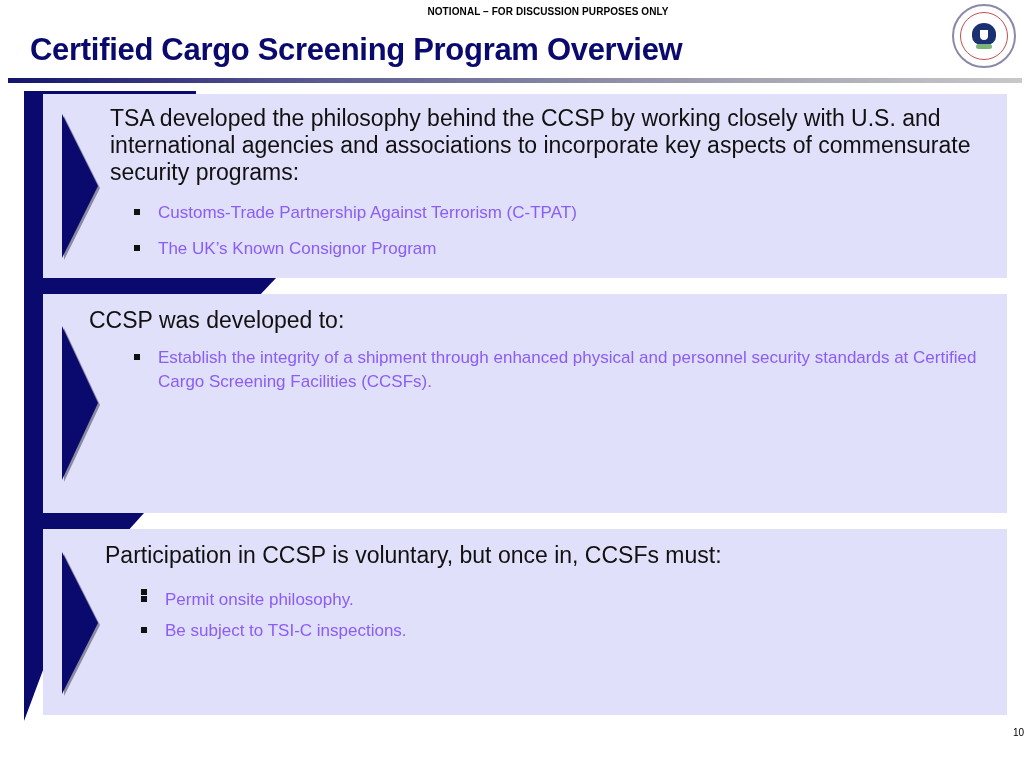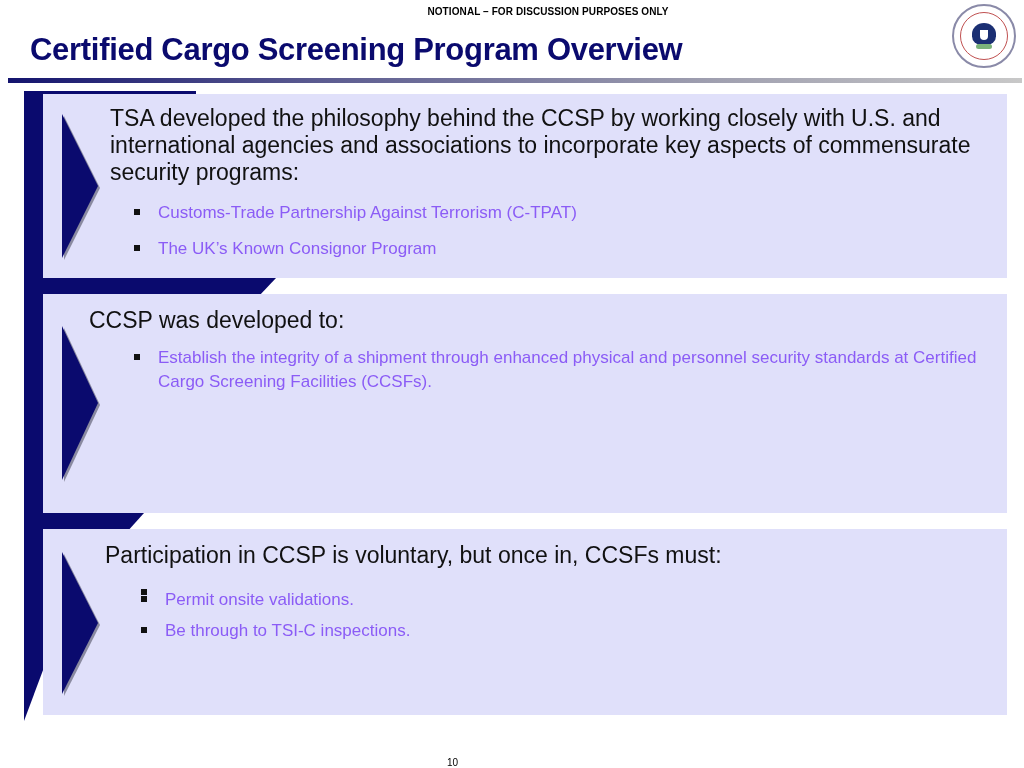--- a/index.html
+++ b/index.html
@@ -35,21 +35,21 @@
   .lead3 { top:542px; left:105px; width:880px; }
   ul.bul { position:absolute; margin:2px; padding:0; list-style:none; font-size:17px; color:#8b5cf6; }
   ul.bul li { position:relative; padding-left:26px; }
   ul.bul li .sq { position:absolute; left:2px; top:8px; width:6px; height:6px; background:#111; }
   .b1 { top:199px; left:130px; width:860px; }
   .b1 li { line-height:24px; margin-bottom:12px; }
   .b2 { top:344px; left:130px; width:860px; }
   .b2 li { line-height:24px; margin-bottom:12px; }
   .b3 { top:579px; left:137px; width:850px; }
   .b3 li { line-height:24px; margin-bottom:7px; }
-  .pagenum { position:absolute; top:757px; left:0; width:905px; text-align:center; font-size:10px; }
+  .pagenum { position:absolute; top:727px; left:0; width:1024px; text-align:right; font-size:10px; }
 </style>
 </head>
 <body>
 
 <div class="notice">NOTIONAL – FOR DISCUSSION PURPOSES ONLY</div>
 <div class="title">Certified Cargo Screening Program Overview</div>
 <div class="seal">
   <div class="inner"></div>
   <div class="eagle"></div>
   <div class="shield"></div>
@@ -80,17 +80,17 @@
 </ul>
 
 <div class="lead lead2">CCSP was developed to:</div>
 <ul class="bul b2">
   <li><span class="sq"></span><span>Establish the integrity of a shipment through enhanced physical and personnel security standards at Certified Cargo Screening Facilities (CCSFs).</span></li>
 </ul>
 
 <div class="lead lead3">Participation in CCSP is voluntary, but once in, CCSFs must:</div>
 <ul class="bul b3">
   <li><span class="sq"></span></li>
-  <li><span class="sq"></span><span>Permit onsite validations.</span></li>
-  <li><span class="sq"></span><span>Be through to TSI-C inspections.</span></li>
+  <li><span class="sq"></span><span>Permit onsite philosophy.</span></li>
+  <li><span class="sq"></span><span>Be subject to TSI-C inspections.</span></li>
 </ul>
 
 <div class="pagenum">10</div>
 
 </body></html>

